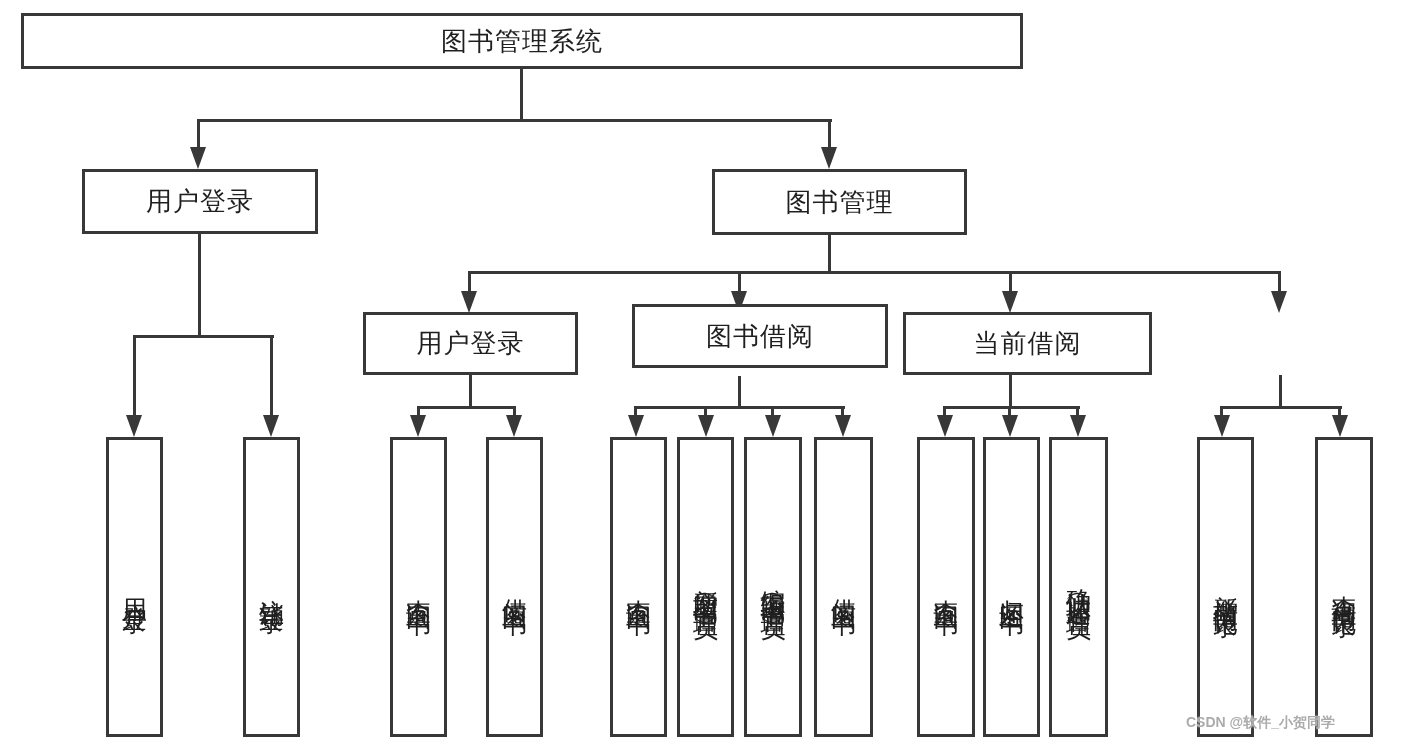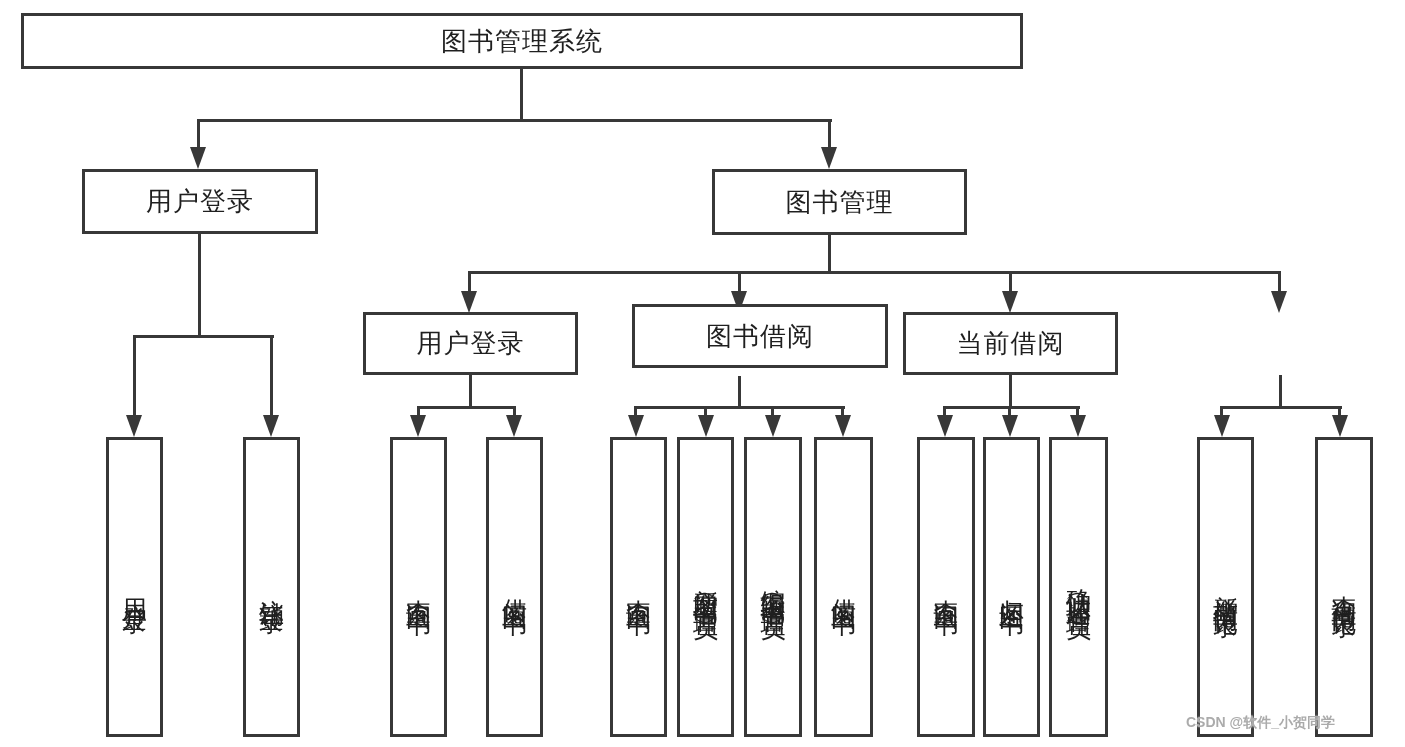--- a/index.html
+++ b/index.html
@@ -127,21 +127,21 @@
   <div class="box" style="left:712px;top:169px;width:255px;height:66px">
     <span>图书管理</span>
   </div>
 
   <div class="box" style="left:363px;top:312px;width:215px;height:63px">
     <span>用户登录</span>
   </div>
   <div class="box" style="left:632px;top:304px;width:256px;height:64px">
     <span>图书借阅</span>
   </div>
-  <div class="box" style="left:903px;top:312px;width:215px;height:63px">
+  <div class="box" style="left:903px;top:312px;width:249px;height:63px">
     <span>当前借阅</span>
   </div>
 
   <div class="box vbox" style="left:106px;top:437px;width:57px;height:300px">
     <span class="vtext">用户登录</span>
   </div>
   <div class="box vbox" style="left:243px;top:437px;width:57px;height:300px">
     <span class="vtext">注销登录</span>
   </div>
 

